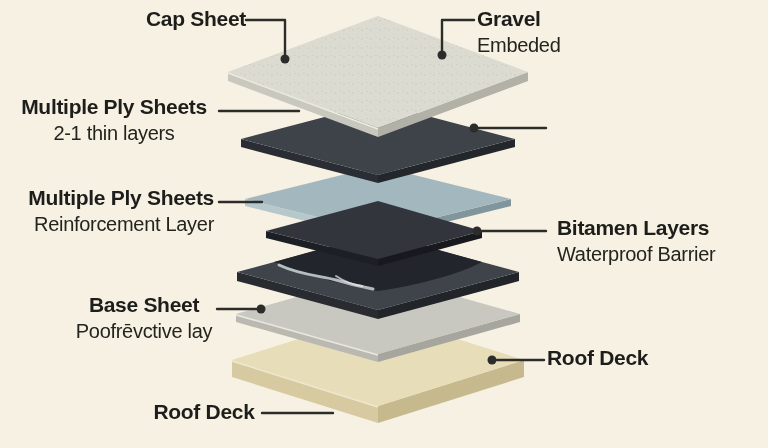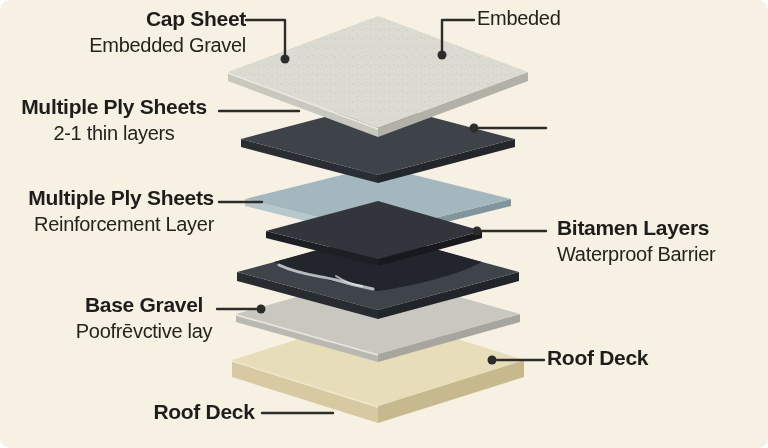--- a/index.html
+++ b/index.html
@@ -1,18 +1,18 @@
 <!DOCTYPE html>
 <html><head>
 <meta charset="utf-8">
 <style>
   html,body{margin:0;padding:0;background:#ffffff;}
   .stage{
     position:relative;width:768px;height:448px;overflow:hidden;
-    background:#f6f1e2;border-radius:10px;
+    background:#f6f1e2;border-radius:0;
     font-family:"Liberation Sans", sans-serif;
     -webkit-font-smoothing:antialiased;
   }
   .stage svg{position:absolute;left:0;top:0;}
   .lbl{position:absolute;color:#1d1d1b;line-height:27px;}
   .lbl .title{display:block;font-size:21px;font-weight:700;letter-spacing:-0.3px;}
   .lbl .sub{display:block;font-size:20px;font-weight:400;letter-spacing:-0.3px;color:#24241f;}
   .al-r{text-align:right;}
   .al-c{text-align:center;}
   .al-l{text-align:left;}
@@ -106,43 +106,43 @@
 
       <path class="leader" d="M497,360 H544" stroke="#2c2c2a"></path>
       <circle cx="492" cy="360" r="4.5" fill="#2c2c2a"></circle>
 
       <path class="leader" d="M262,413 H333" stroke="#2c2c2a"></path>
     </g>
   </svg>
 
   <div class="lbl al-r" style="left:52px;top:5px;width:194px;">
     <span class="title">Cap Sheet</span>
-    <span class="sub">Embedded Gravel</span>
   </div>
 
   <div class="lbl al-c" style="left:16px;top:93px;width:196px;">
     <span class="title">Multiple Ply Sheets</span>
     <span class="sub">2-1 thin layers</span>
   </div>
 
   <div class="lbl al-r" style="left:26px;top:184px;width:188px;">
     <span class="title">Multiple Ply Sheets</span>
     <span class="sub">Reinforcement Layer</span>
   </div>
 
   <div class="lbl al-c" style="left:46px;top:291px;width:196px;">
-    <span class="title">Base Gravel</span>
+    <span class="title">Base Sheet</span>
     <span class="sub">Poofrēvctive lay</span>
   </div>
 
   <div class="lbl al-c" style="left:126px;top:398px;width:156px;">
     <span class="title">Roof Deck</span>
   </div>
 
   <div class="lbl al-l" style="left:477px;top:5px;width:200px;">
+    <span class="title">Gravel</span>
     <span class="sub" style="margin-left:0;">Embeded</span>
   </div>
 
 
   <div class="lbl al-l" style="left:557px;top:214px;width:215px;">
     <span class="title">Bitamen Layers</span>
     <span class="sub">Waterproof Barrier</span>
   </div>
 
   <div class="lbl al-l" style="left:547px;top:344px;width:160px;">

